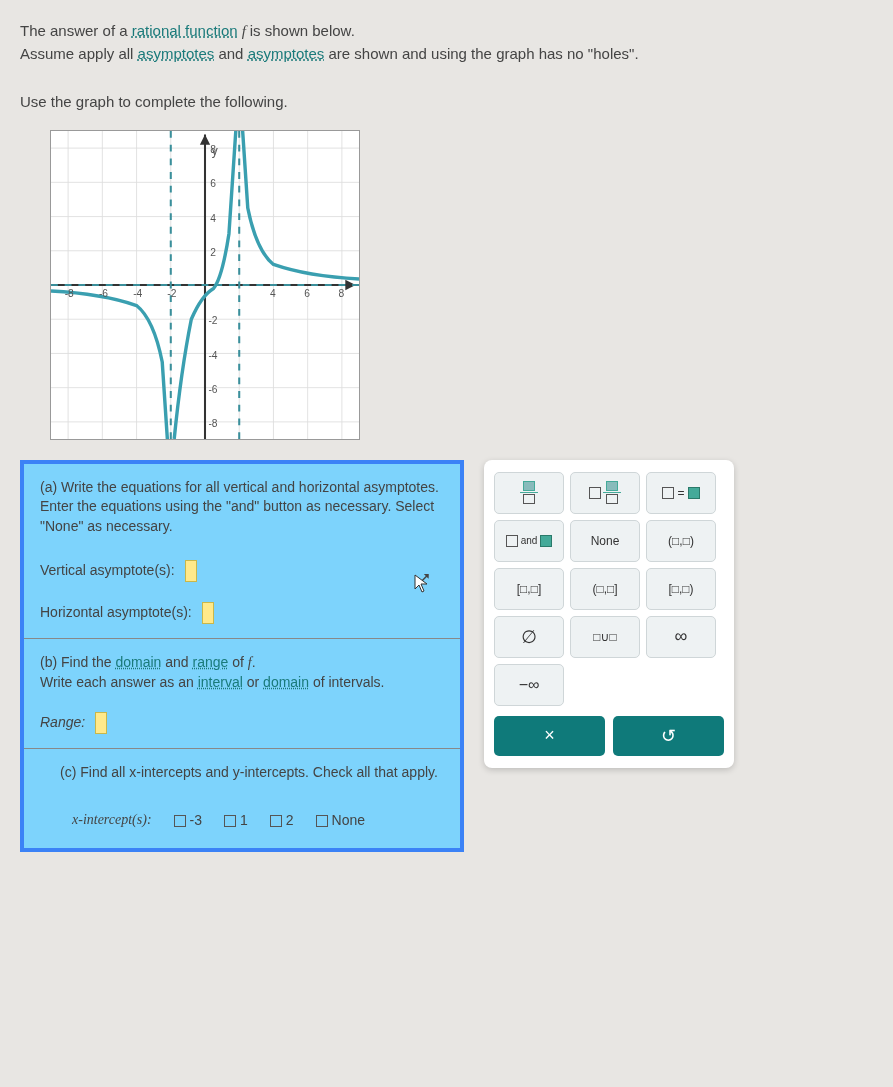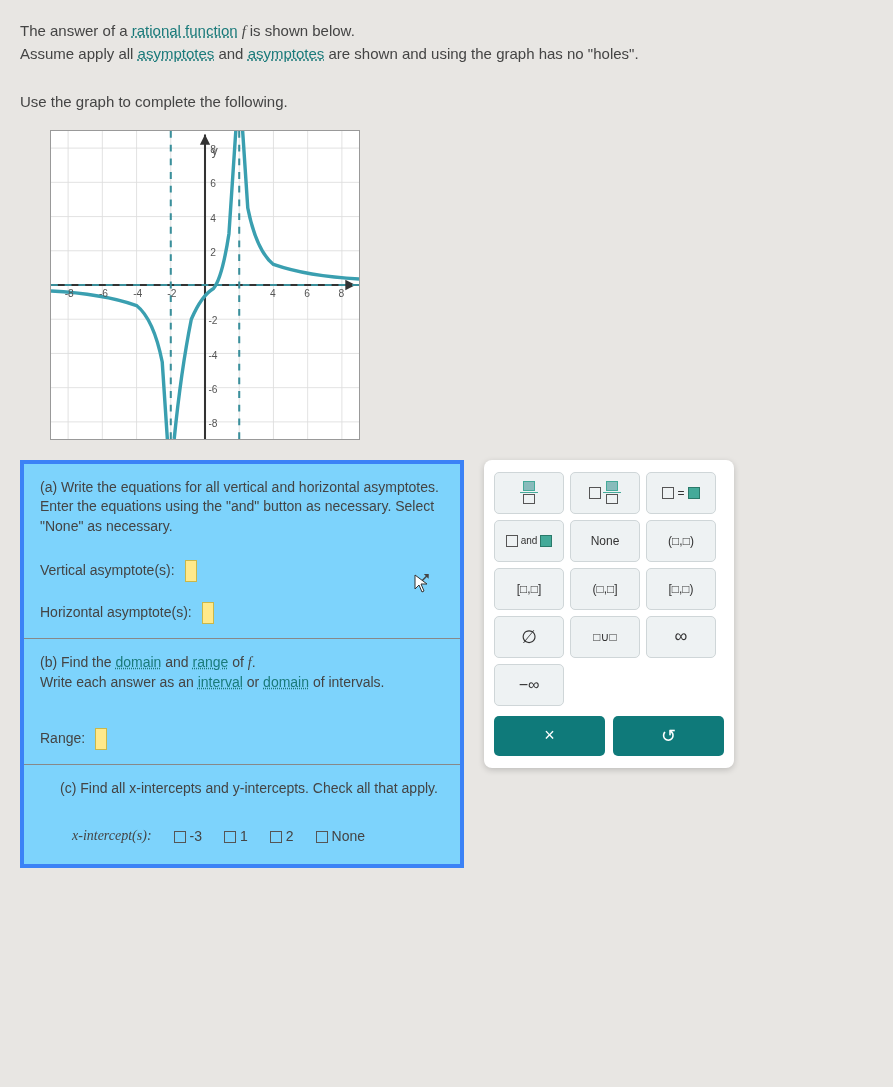--- a/index.html
+++ b/index.html
@@ -164,21 +164,21 @@
       <svg style="position:absolute; right:30px; bottom:44px;" width="16" height="20" viewBox="0 0 16 20">
           <path d="M1,1 L1,15 L5,11 L8,18 L10,17 L7,10 L13,10 Z" fill="#fff" stroke="#333" stroke-width="1"></path>
         </svg>
     </div>
 
     <div class="qsection">
       <span class="qlabel">
         <span>(b) Find the </span><span class="term">domain</span><span> and </span><span class="term">range</span><span> of </span><span class="fn">f</span><span>.</span><br>
         <span>Write each answer as an </span><span class="term">interval</span><span> or </span><span class="term">domain</span><span> of intervals.</span>
       </span>
-      <div class="input-row" style="margin-top:36px;">
+      <div class="input-row" style="margin-top:20px;font-style:italic;">
         <span class="field-label">Range:</span>
         <span class="answer-box"></span>
       </div>
     </div>
 
     <div class="qsection">
       <span class="qlabel">(c) Find all x-intercepts and y-intercepts. Check all that apply.</span>
       <table class="check-row">
         <tbody>
             <tr>

